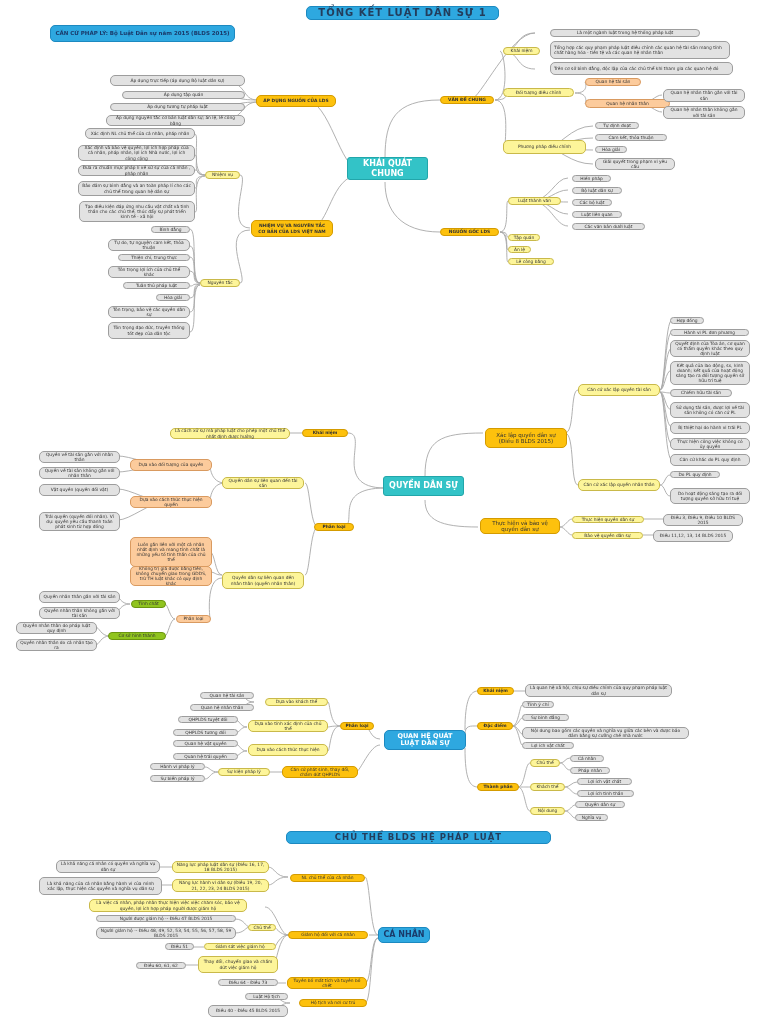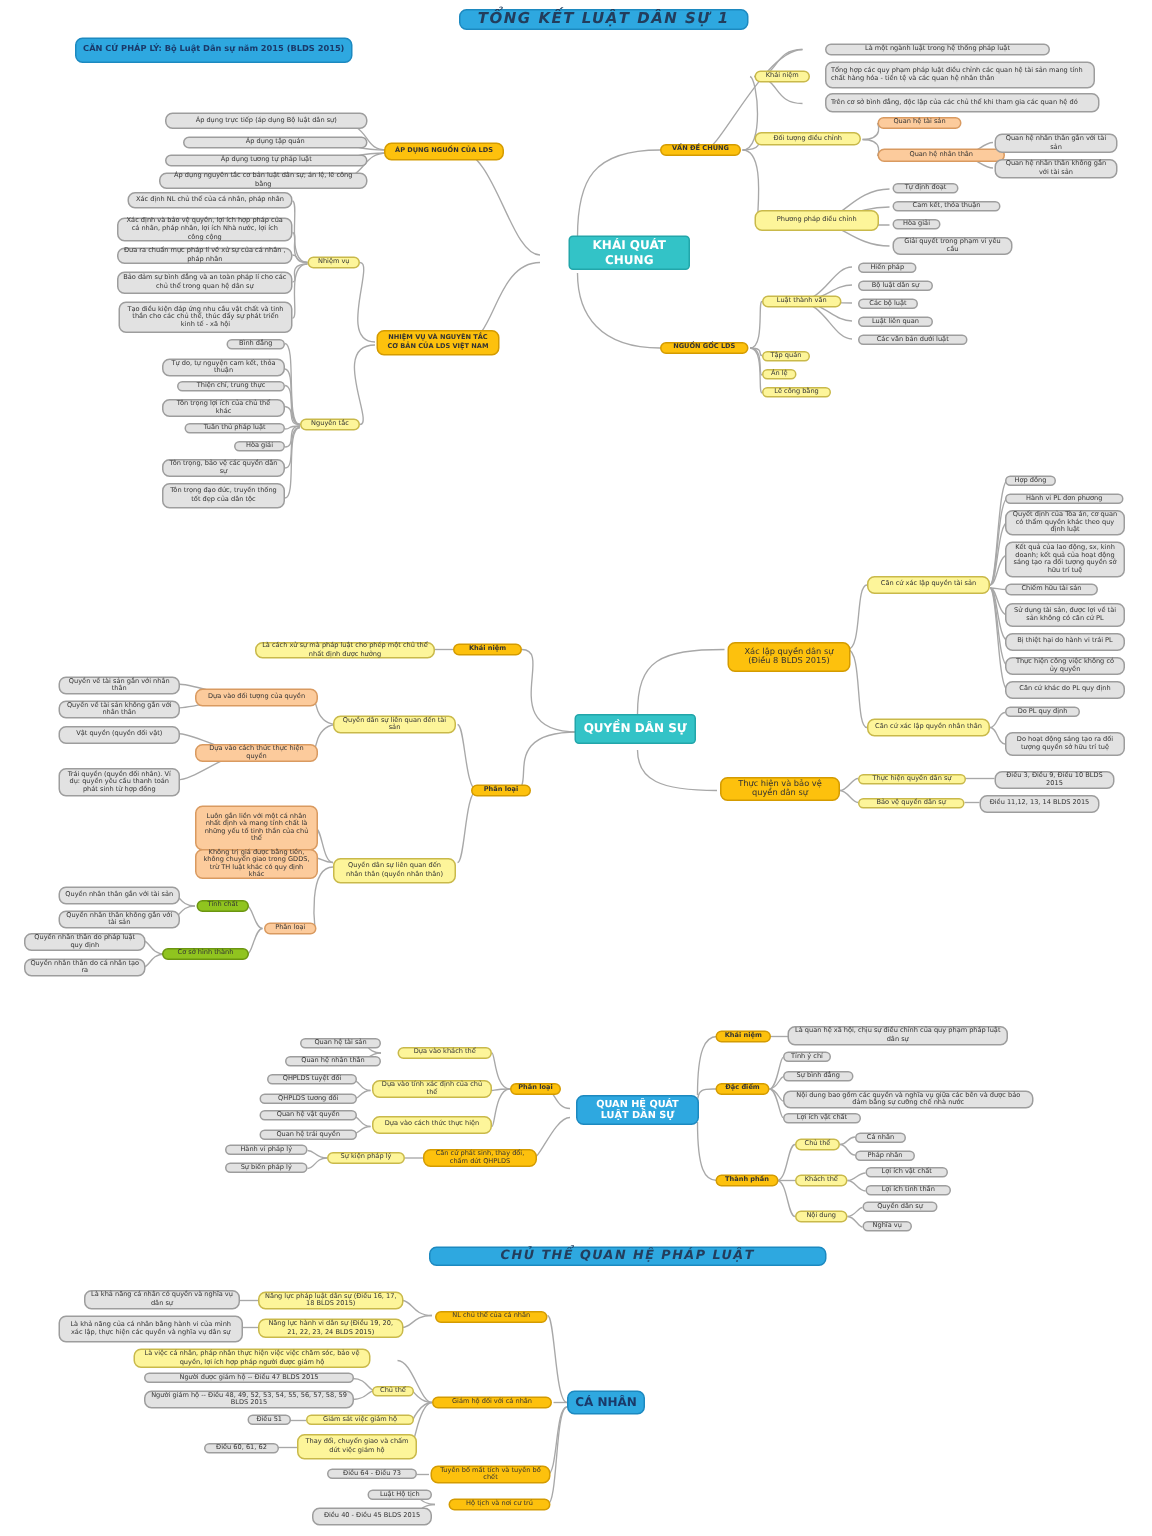--- a/index.html
+++ b/index.html
@@ -8,21 +8,21 @@
   svg#links path{fill:none;stroke:#a8a8a8;stroke-width:0.9;}
   .n{position:absolute;box-sizing:border-box;display:flex;align-items:center;justify-content:center;text-align:center;line-height:1.15;border-radius:4px;padding:1px 3px;color:#333;}
   .t{font-size:4.4px;}
   .g{background:#e2e2e2;border:1px solid #9d9d9d;border-radius:5px;}
   .y{background:#fdf59a;border:1px solid #c9b94a;border-radius:5px;}
   .o{background:#fdc10d;border:1px solid #d49b00;border-radius:5px;font-weight:bold;}
   .p{background:#fccb9c;border:1px solid #d99a60;border-radius:5px;}
   .gr{background:#90c41f;border:1px solid #6b9510;border-radius:5px;}
   .c{background:#33c3c7;border:1px solid #22a6aa;color:#fff;font-weight:bold;font-size:8px;border-radius:3px;}
   .b{background:#2ea8e0;border:1px solid #1c89c0;color:#1a3a5a;font-weight:bold;border-radius:5px;}
-  .title{font-size:10px;letter-spacing:1px;color:#233d5c;font-style:italic;}
+  .title{font-size:10px;letter-spacing:1px;color:#233d5c;}
   .bc{color:#fff;font-size:8px;}
 </style>
 </head>
 <body>
 
 <div id="canvas">
 <svg id="links" viewBox="0 0 768 1024">
 
   <path d="M385 158 C385 120,395 100,440 100"></path>
   <path d="M385 182 C385 210,400 232,440 232"></path>
@@ -161,21 +161,21 @@
   <path d="M204 947 L193 947"></path>
   <path d="M198 965 L185 965"></path>
   <path d="M286 983 L278 983"></path>
   <path d="M290 1003 C280 1003,280 997,275 997"></path>
   <path d="M290 1003 C280 1003,280 1009,275 1009"></path>
 </svg>
 
 <div class="n b title" style="left:306px;top:6px;width:193px;height:14px;">TỔNG KẾT LUẬT DÂN SỰ 1</div>
 <div class="n b" style="left:50px;top:25px;width:185px;height:17px;font-size:5.5px;color:#1a3a6a;">CĂN CỨ PHÁP LÝ: Bộ Luật Dân sự năm 2015 (BLDS 2015)</div>
 
-<div class="n c" style="left:347px;top:157px;width:81px;height:23px;margin-left:32px;">KHÁI QUÁT CHUNG</div>
+<div class="n c" style="left:347px;top:157px;width:81px;height:23px;">KHÁI QUÁT CHUNG</div>
 
 <div class="n o t" style="left:256px;top:95px;width:80px;height:12px;">ÁP DỤNG NGUỒN CỦA LDS</div>
 <div class="n g t" style="left:110px;top:75px;width:135px;height:11px;">Áp dụng trực tiếp (áp dụng Bộ luật dân sự)</div>
 <div class="n g t" style="left:122px;top:91px;width:123px;height:8px;">Áp dụng tập quán</div>
 <div class="n g t" style="left:110px;top:103px;width:135px;height:8px;">Áp dụng tương tự pháp luật</div>
 <div class="n g t" style="left:106px;top:115px;width:139px;height:11px;">Áp dụng nguyên tắc cơ bản luật dân sự; án lệ, lẽ công bằng</div>
 
 <div class="n o t" style="left:251px;top:220px;width:82px;height:17px;">NHIỆM VỤ VÀ NGUYÊN TẮC CƠ BẢN CỦA LDS VIỆT NAM</div>
 <div class="n y t" style="left:205px;top:171px;width:35px;height:8px;">Nhiệm vụ</div>
 <div class="n g t" style="left:85px;top:128px;width:110px;height:11px;">Xác định NL chủ thể của cá nhân, pháp nhân</div>
@@ -293,21 +293,21 @@
 <div class="n y t" style="left:530px;top:759px;width:30px;height:8px;">Chủ thể</div>
 <div class="n g t" style="left:570px;top:755px;width:34px;height:7px;">Cá nhân</div>
 <div class="n g t" style="left:570px;top:767px;width:40px;height:7px;">Pháp nhân</div>
 <div class="n y t" style="left:530px;top:783px;width:35px;height:8px;">Khách thể</div>
 <div class="n g t" style="left:577px;top:778px;width:55px;height:7px;">Lợi ích vật chất</div>
 <div class="n g t" style="left:577px;top:790px;width:57px;height:7px;">Lợi ích tinh thần</div>
 <div class="n y t" style="left:530px;top:807px;width:35px;height:8px;">Nội dung</div>
 <div class="n g t" style="left:575px;top:801px;width:50px;height:7px;">Quyền dân sự</div>
 <div class="n g t" style="left:575px;top:814px;width:33px;height:7px;">Nghĩa vụ</div>
 
-<div class="n b title" style="left:286px;top:831px;width:265px;height:13px;font-size:8.5px;">CHỦ THỂ QUAN HỆ PHÁP LUẬT</div>
+<div class="n b title" style="left:286px;top:831px;width:265px;height:13px;font-size:8.5px;">CHỦ THỂ BLDS HỆ PHÁP LUẬT</div>
 <div class="n b bc" style="left:378px;top:927px;width:52px;height:16px;color:#1a3a6a;">CÁ NHÂN</div>
 
 <div class="n o t" style="left:290px;top:874px;width:75px;height:8px;font-weight:normal;">NL chủ thể của cá nhân</div>
 <div class="n y t" style="left:172px;top:861px;width:97px;height:12px;">Năng lực pháp luật dân sự (Điều 16, 17, 18 BLDS 2015)</div>
 <div class="n g t" style="left:56px;top:860px;width:104px;height:13px;">Là khả năng cá nhân có quyền và nghĩa vụ dân sự</div>
 <div class="n y t" style="left:172px;top:879px;width:97px;height:13px;">Năng lực hành vi dân sự (Điều 19, 20, 21, 22, 23, 24 BLDS 2015)</div>
 <div class="n g t" style="left:39px;top:877px;width:123px;height:18px;">Là khả năng của cá nhân bằng hành vi của mình xác lập, thực hiện các quyền và nghĩa vụ dân sự</div>
 
 <div class="n o t" style="left:288px;top:931px;width:80px;height:8px;font-weight:normal;">Giám hộ đối với cá nhân</div>
 <div class="n y t" style="left:89px;top:899px;width:158px;height:13px;">Là việc cá nhân, pháp nhân thực hiện việc việc chăm sóc, bảo vệ quyền, lợi ích hợp pháp người được giám hộ</div>

